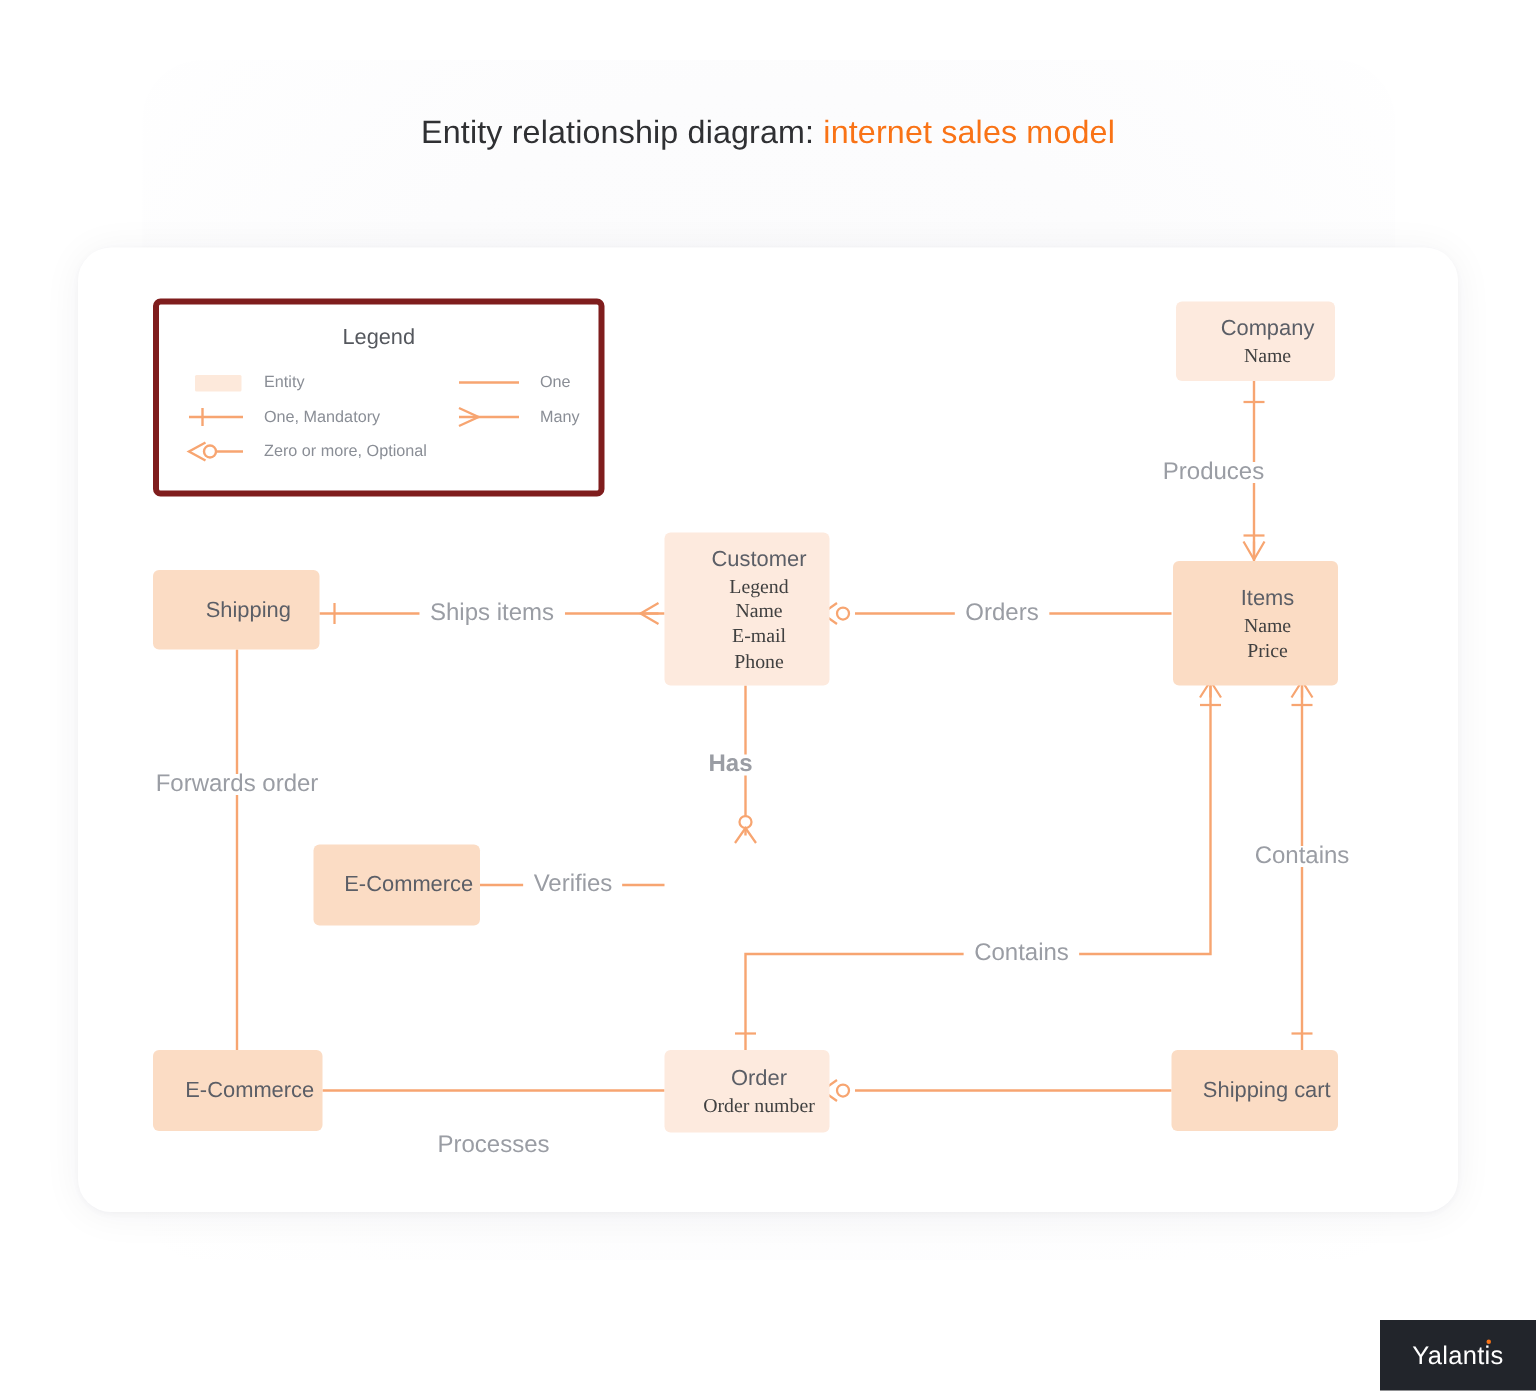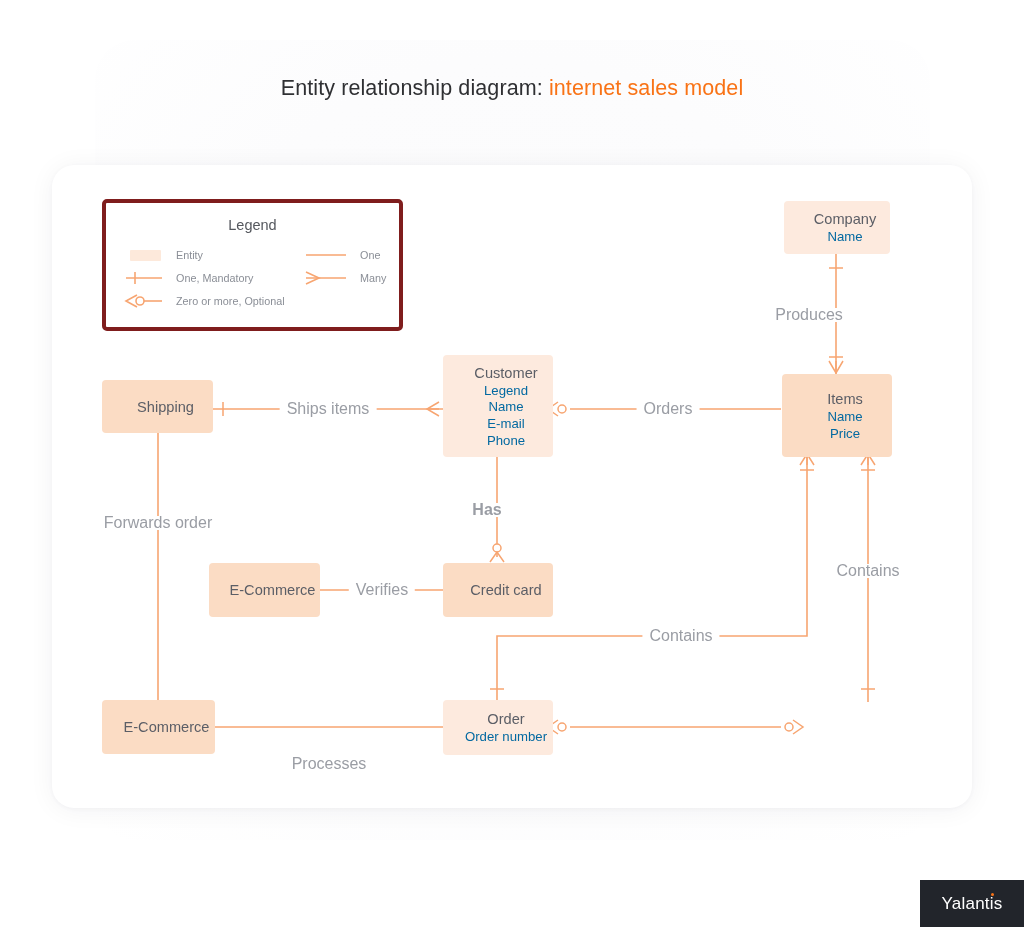--- a/index.html
+++ b/index.html
@@ -113,22 +113,23 @@
     text-align: center;
     padding-left: 16px;
   }
   .entity .ent-name {
     font-size: 14.6px;
     color: #5b5e66;
     line-height: 20px;
   }
   .entity .ent-attr {
     font-size: 13.2px;
-    color: #0369a1;
+    color: #404040;
     line-height: 16.6px;
+    font-family: Liberation Serif, serif;
   }
   .fill-dark  { background: #fbdcc4; }
   .fill-light { background: #fdeade; }
 
   
   .rel-label {
     position: absolute;
     font-size: 16px;
     color: #9a9da4;
     background: #ffffff;
@@ -344,33 +345,33 @@
     <div class="ent-attr">Legend</div>
     <div class="ent-attr">Name</div>
     <div class="ent-attr">E-mail</div>
     <div class="ent-attr">Phone</div>
   </div>
 
   <div class="entity fill-dark" style="left:157px; top:398px; width:111px; height:54px;">
     <div class="ent-name">E-Commerce</div>
   </div>
 
-  <div class="entity fill-dark" style="left:391px; top:398px; width:110px; height:54px;">
-    <div class="ent-name">Credit card</div>
-  </div>
 
   <div class="entity fill-dark" style="left:50px; top:535px; width:113px; height:54px;">
     <div class="ent-name">E-Commerce</div>
   </div>
 
   <div class="entity fill-light" style="left:391px; top:535px; width:110px; height:55px;">
     <div class="ent-name">Order</div>
     <div class="ent-attr">Order number</div>
   </div>
 
+  <div class="entity fill-dark" style="left:729px; top:535px; width:111px; height:54px;">
+    <div class="ent-name">Shipping cart</div>
+  </div>
 
   <div class="rel-label" style="left:757px; top:143px; transform:translateX(-50%);">Produces</div>
 
   <div class="rel-label" style="left:276px; top:237px; transform:translateX(-50%);">Ships items</div>
 
   <div class="rel-label" style="left:616px; top:237px; transform:translateX(-50%);">Orders</div>
 
   <div class="rel-label" style="left:435px; top:338px; transform:translateX(-50%);font-weight:bold;">Has</div>
 
   <div class="rel-label" style="left:106px; top:351px; transform:translateX(-50%);">Forwards order</div>

